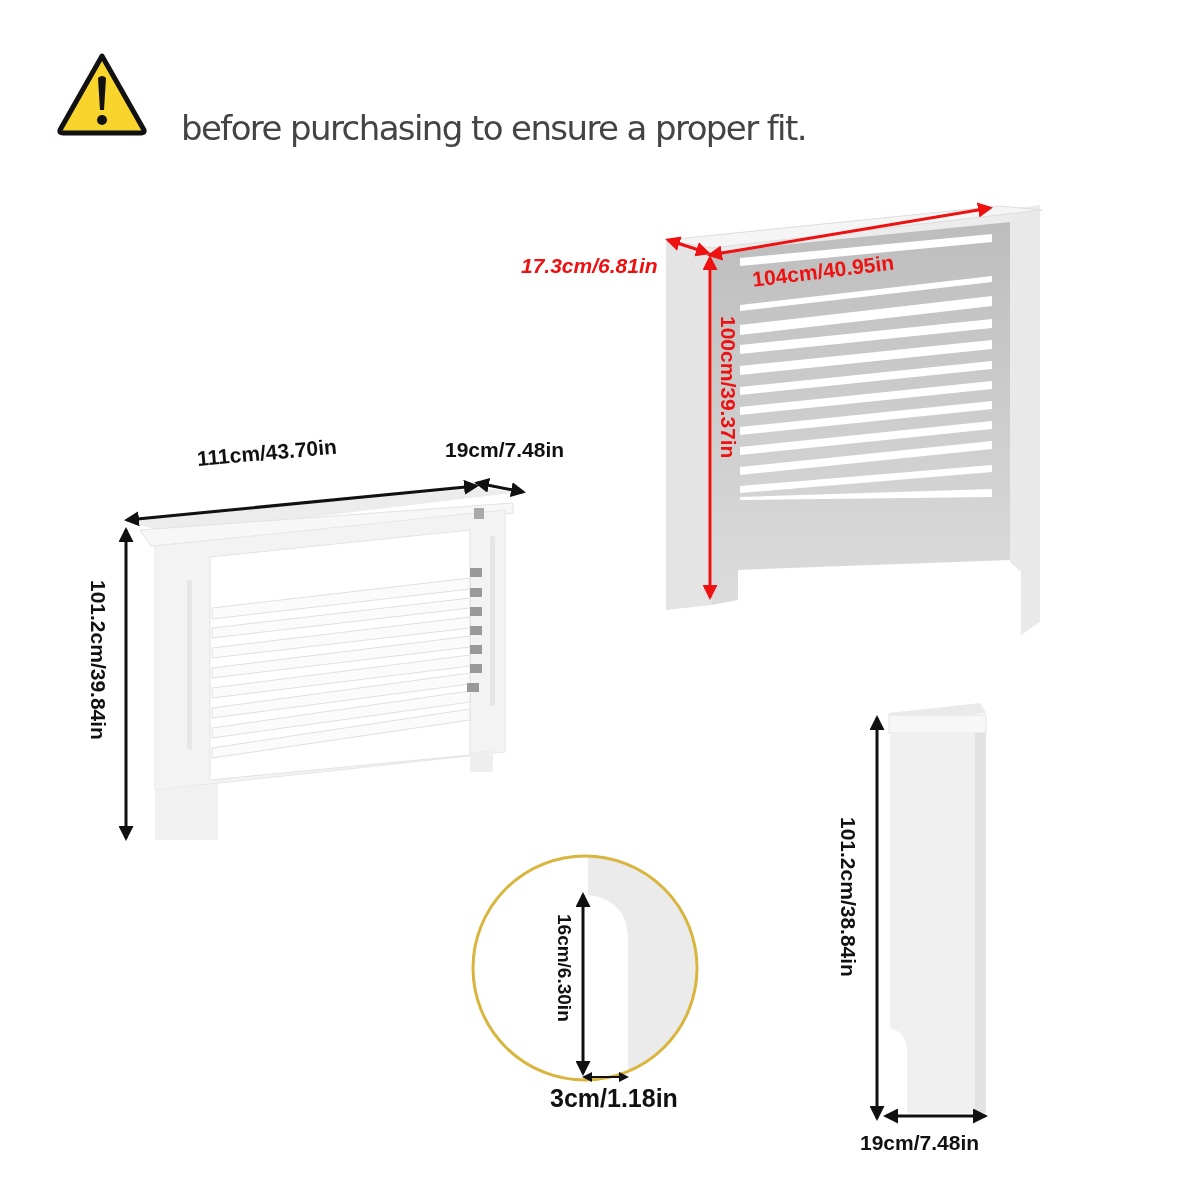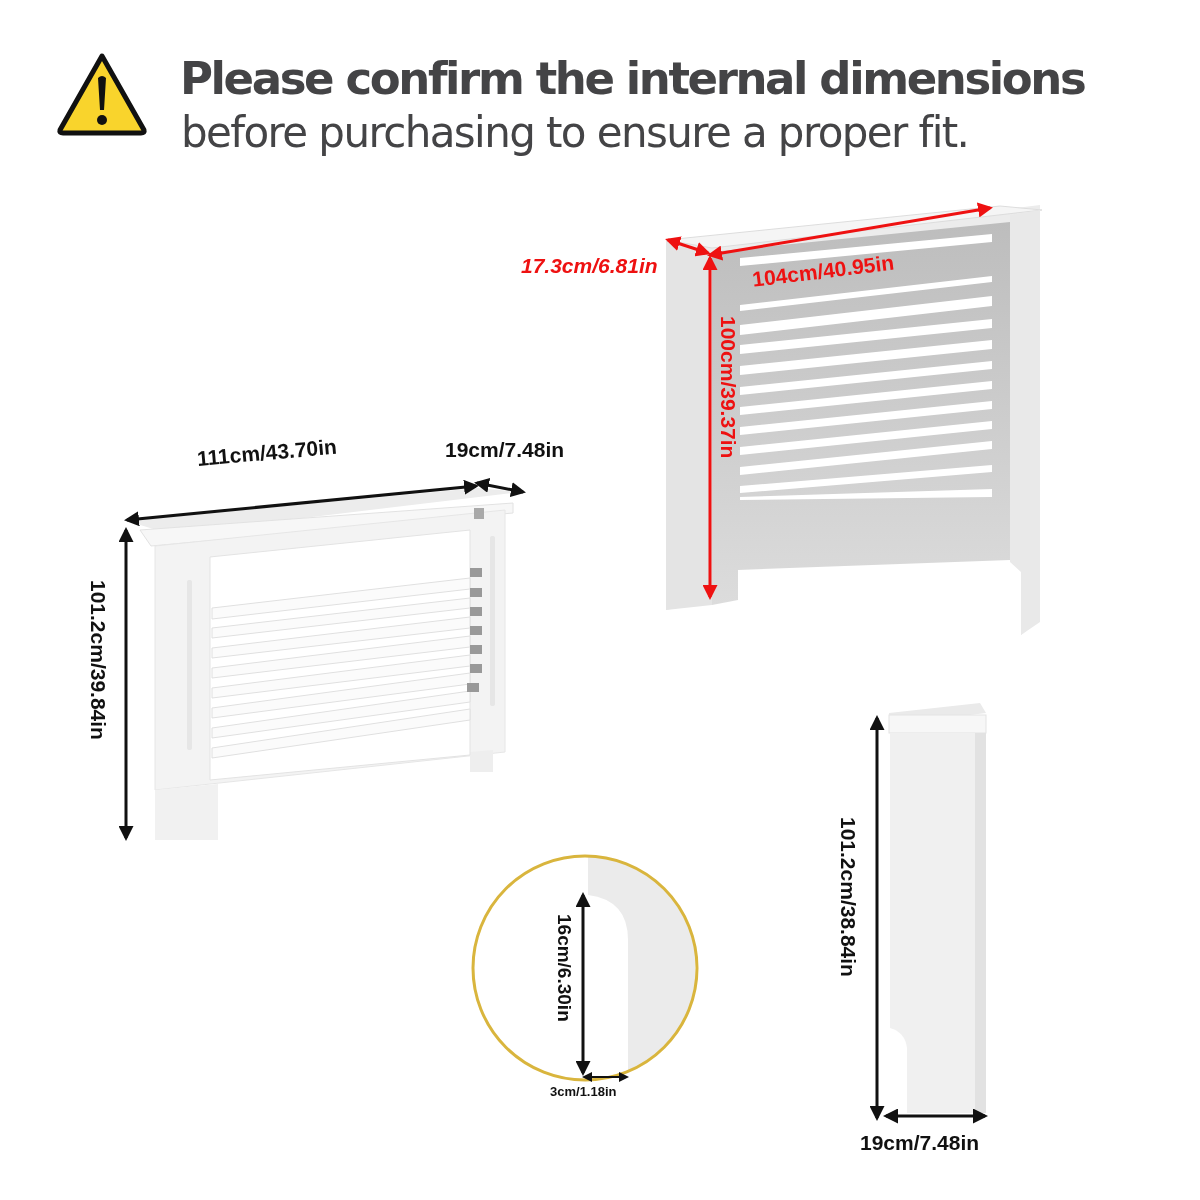--- a/index.html
+++ b/index.html
@@ -1,35 +1,34 @@
 <!DOCTYPE html>
 <html><head>
 <meta charset="utf-8">
 <style>
   html, body { margin:0; padding:0; background:#ffffff; }
   body { width:1200px; height:1200px; position:relative; overflow:hidden; font-family:"Liberation Sans", sans-serif; }
   .header { position:absolute; left:56px; top:48px; width:1100px; height:100px; }
   .warn-icon { position:absolute; left:0; top:4px; width:92px; height:84px; }
   .title { position:absolute; left:124px; top:4px; font-family:"DejaVu Sans", sans-serif; font-weight:bold; font-size:45px; letter-spacing:-2.4px; color:#444446; white-space:nowrap; }
-  .subtitle { position:absolute; left:125px; top:60px; font-family:"DejaVu Sans", sans-serif; font-size:42px; letter-spacing:-1.6px; color:#444446; white-space:nowrap;text-align:center; }
+  .subtitle { position:absolute; left:125px; top:60px; font-family:"DejaVu Sans", sans-serif; font-size:34px; letter-spacing:-1.6px; color:#444446; white-space:nowrap;text-align:center; }
   svg.stage { position:absolute; left:0; top:0; width:1200px; height:1200px; }
   .lbl { position:absolute; font-family:"Liberation Sans", sans-serif; font-weight:bold; font-size:21px; white-space:nowrap; }
   .black { color:#111111; }
   .red { color:#ee1111; }
 </style>
 </head>
 <body>
 
 <div class="header">
   <svg class="warn-icon" viewBox="0 0 92 84">
     <path d="M46 4 L88 78 Q89 81 85 81 L7 81 Q3 81 4 78 Z" fill="#f9d42c" stroke="#111" stroke-width="5" stroke-linejoin="round"></path>
     <path d="M42 26 Q46 22 50 26 L48 58 L44 58 Z" fill="#111"></path>
     <circle cx="46" cy="68" r="5" fill="#111"></circle>
   </svg>
-  <div class="title">Please confirm the internal dimensions</div>
   <div class="subtitle">before purchasing to ensure a proper fit.</div>
 </div>
 
 <svg class="stage" viewBox="0 0 1200 1200">
   <defs>
     <marker id="ahB" viewBox="0 0 10 10" refX="8" refY="5" markerWidth="5" markerHeight="5" orient="auto-start-reverse">
       <path d="M0 0 L10 5 L0 10 Z" fill="#111"></path>
     </marker>
     <marker id="ahR" viewBox="0 0 10 10" refX="8" refY="5" markerWidth="5" markerHeight="5" orient="auto-start-reverse">
       <path d="M0 0 L10 5 L0 10 Z" fill="#ee1111"></path>
@@ -126,16 +125,16 @@
 
 <div class="lbl black" style="left:196px;top:447px;transform:rotate(-5deg);transform-origin:left top;">111cm/43.70in</div>
 <div class="lbl black" style="left:445px;top:438px;">19cm/7.48in</div>
 <div class="lbl black" style="left:110px;top:580px;transform:rotate(90deg);transform-origin:left top;">101.2cm/39.84in</div>
 
 <div class="lbl red" style="left:521px;top:254px;font-style:italic;">17.3cm/6.81in</div>
 <div class="lbl red" style="left:751px;top:268px;transform:rotate(-7deg);transform-origin:left top;">104cm/40.95in</div>
 <div class="lbl red" style="left:740px;top:316px;transform:rotate(90deg);transform-origin:left top;">100cm/39.37in</div>
 
 <div class="lbl black" style="left:575px;top:914px;font-size:19px;transform:rotate(90deg);transform-origin:left top;">16cm/6.30in</div>
-<div class="lbl black" style="left:550px;top:1084px;font-size:13px;">3cm/1.18in</div>
+<div class="lbl black" style="left:550px;top:1084px;font-size:25px;">3cm/1.18in</div>
 
 <div class="lbl black" style="left:860px;top:817px;transform:rotate(90deg);transform-origin:left top;">101.2cm/38.84in</div>
 <div class="lbl black" style="left:860px;top:1131px;">19cm/7.48in</div>
 
 </body></html>

